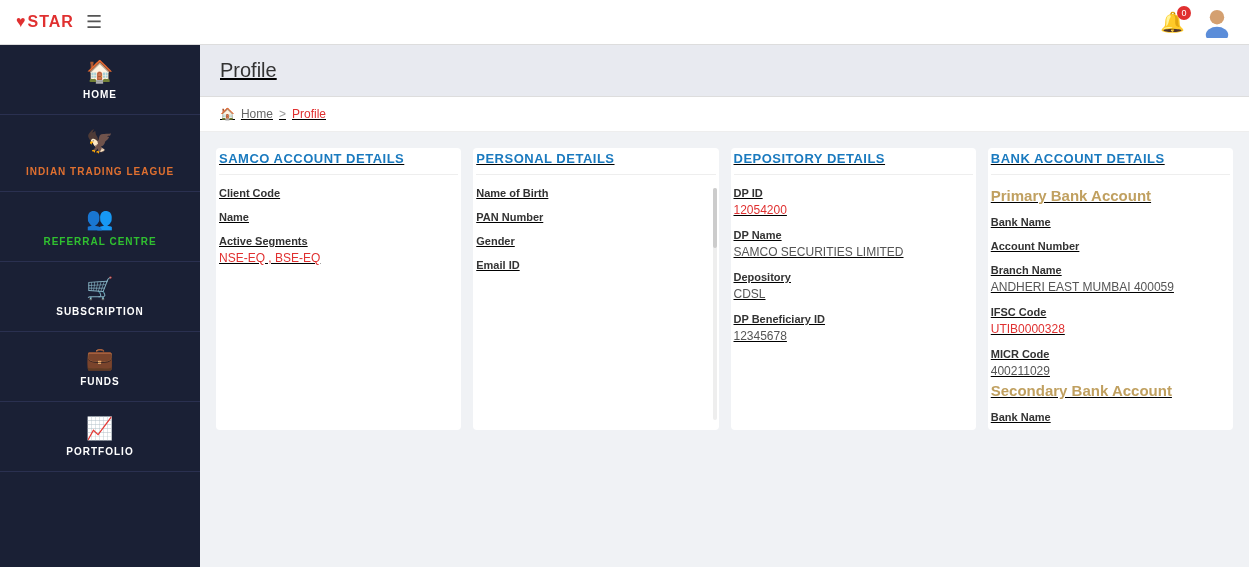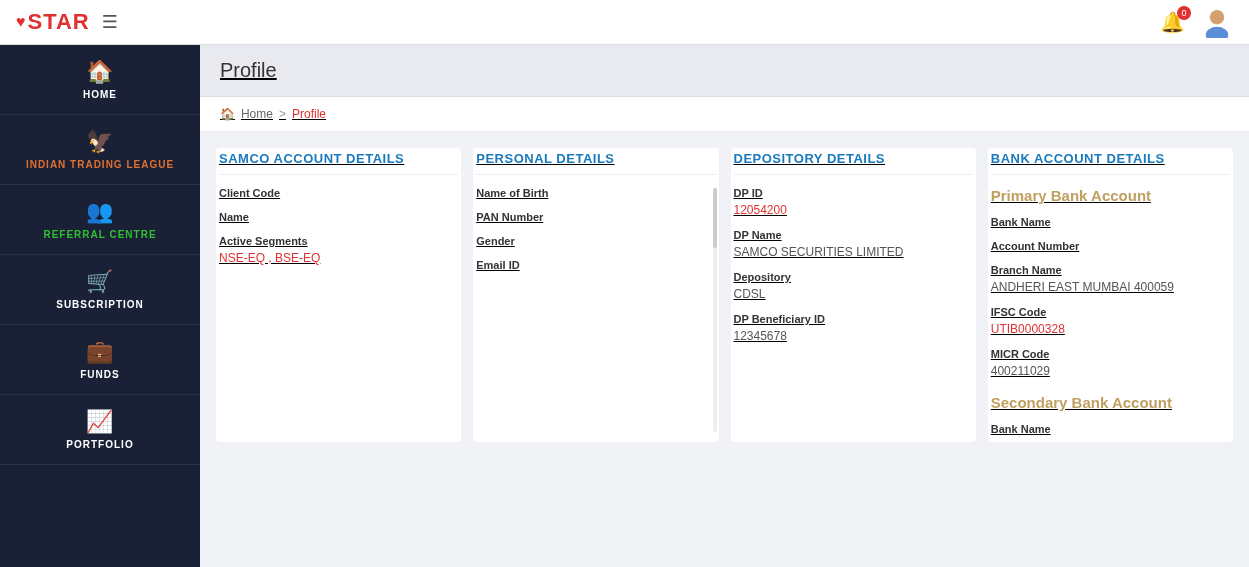--- a/index.html
+++ b/index.html
@@ -15,21 +15,21 @@
       padding: 0 16px;
       border-bottom: 1px solid #ddd;
       flex-shrink: 0;
     }
     .logo-area {
       display: flex;
       align-items: center;
       gap: 12px;
     }
     .logo-text {
-      font-size: 22px;
+      font-size: 16px;
       font-weight: bold;
       color: #e03030;
       letter-spacing: 1px;
     }
     .hamburger {
       color: #555;
       font-size: 18px;
       cursor: pointer;
     }
     .header-right {
@@ -91,21 +91,21 @@
       gap: 4px;
       min-height: 70px;
     }
     .sidebar-item .icon { font-size: 22px; }
     .sidebar-item .label {
       font-size: 10px;
       letter-spacing: 1px;
       font-weight: bold;
       text-align: center;
     }
-    .sidebar-item .label.orange { color: #e07030; }
+    .sidebar-item .label.orange { color: #e07030; margin-top: 7px; }
     .sidebar-item .label.green { color: #30c030; }
     .sidebar-item .label.white { color: #fff; }
 
     
     .content-area {
       flex: 1;
       overflow-y: auto;
       padding: 0;
       background: #f0f2f5;
       text-decoration: underline;
@@ -198,21 +198,21 @@
     .bank-card {
       position: relative;
     }
     .bank-section-title {
       font-size: 15px;
       color: #c0a060;
       font-weight: bold;
       margin-top: 8px;
       margin-bottom: 8px;
     }
-    .bank-section-title.secondary { color: #c0a060; margin-top: 16px; }
+    .bank-section-title.secondary { color: #c0a060; margin-top: 4px; }
 
     .logo-star {
       display: flex;
       align-items: center;
       gap: 2px;
     }
     .star-heart {
       font-size: 16px;
       color: #e03030;
     }

